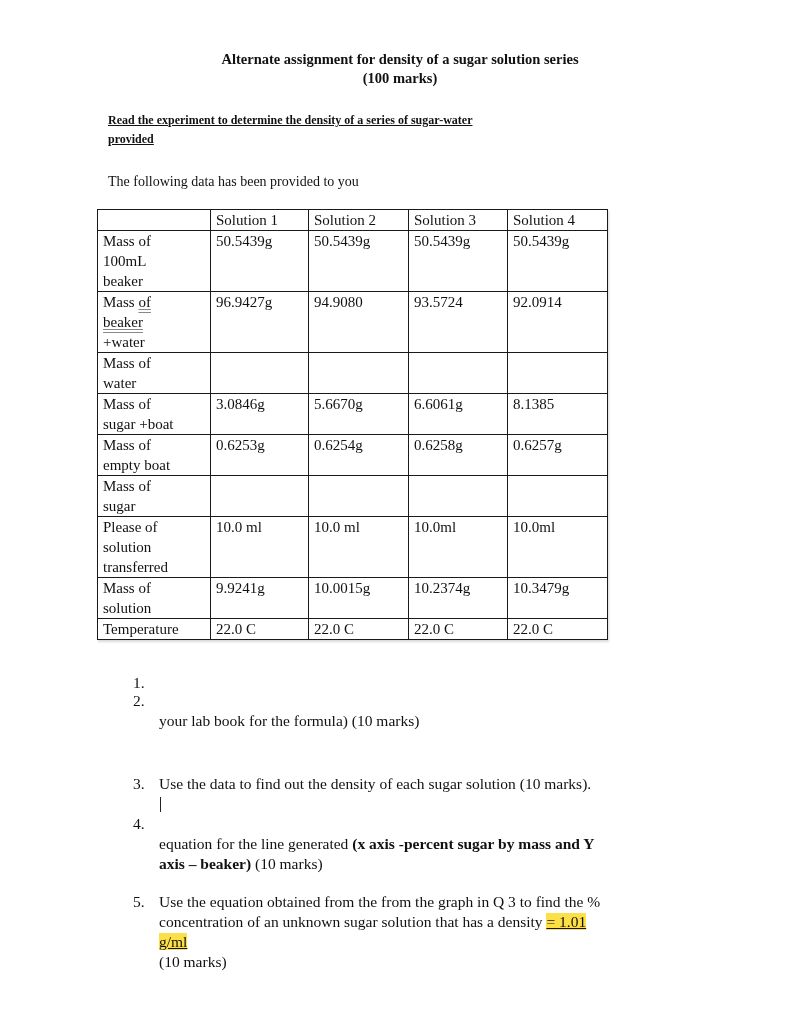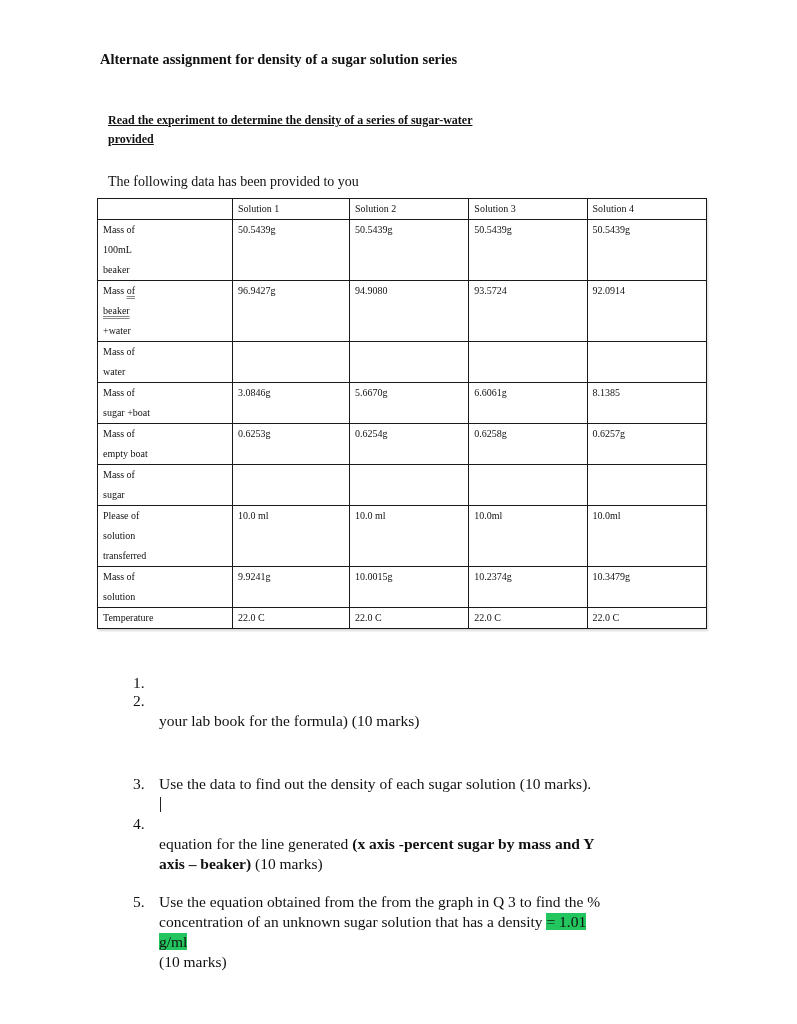--- a/index.html
+++ b/index.html
@@ -3,39 +3,39 @@
 <meta charset="utf-8">
 <style>
   html, body { margin: 0; padding: 0; background: #ffffff; }
   body {
     width: 797px; height: 1024px; position: relative; overflow: hidden;
     font-family: "DejaVu Serif", "Liberation Serif", serif;
     color: #111111;
   }
   .title {
     position: absolute; left: 100px; width: 600px; top: 50px;
-    text-align: left; font-weight: bold; font-size: 14.5px; line-height: 19px;
+    text-align: center; font-weight: bold; font-size: 14.5px; line-height: 19px;
     font-family: "Liberation Serif", "DejaVu Serif", serif;
   }
   .title div { display: block; }
   .heading {
     position: absolute; left: 108px; top: 111px; width: 580px;
     font-weight: bold; font-size: 12px; line-height: 19px; text-decoration: underline;
     font-family: "Liberation Serif", "DejaVu Serif", serif;
   }
   .intro {
     position: absolute; left: 108px; top: 172px;
     font-size: 14px; line-height: 19px;
     font-family: "Liberation Serif", "DejaVu Serif", serif;
   }
   table.data {
-    position: absolute; left: 97px; top: 198px;
-    border-collapse: collapse; width: 610px;
+    position: absolute; left: 97px; top: 209px;
+    border-collapse: collapse; width: 511px;
     font-family: "Liberation Serif", "DejaVu Serif", serif;
-    font-size: 10px; line-height: 20px;
+    font-size: 15px; line-height: 20px;
     box-shadow: 1px 2px 2px rgba(0,0,0,0.15);
   }
   table.data td, table.data th {
     border: 1.3px solid #1a1a1a; vertical-align: top; text-align: left;
     padding: 0 5px; font-weight: normal;
   }
   col.c0 { width: 113px; } col.c1 { width: 98px; } col.c2 { width: 100px; }
   col.c3 { width: 99px; } col.c4 { width: 100px; }
   .squig { text-decoration: underline double #888; text-underline-offset: 2px; }
   .questions {
@@ -44,28 +44,29 @@
     font-size: 15.5px; line-height: 20px;
   }
   .q { position: relative; padding-left: 26px; }
   .q .num { position: absolute; left: 0; top: 0; }
   .q1 { margin-bottom: 18px; }
   .q2 { margin-bottom: 43px; }
   .q3 { margin-bottom: 0; }
   .cursor-line { height: 20px; position: relative; }
   .cursor { position: absolute; left: 27px; top: 3px; width: 1.2px; height: 15px; background: #222; }
   .q4 { margin-bottom: 18px; }
-  .hl { background: #22c55e; }
+  .hl { background: #fde047; text-decoration: underline; }
   b { font-weight: bold; }
 </style>
 </head>
 <body>
 
 <div class="title">
   <div>Alternate assignment for density of a sugar solution series</div>
+  <div>(100 marks)</div>
 </div>
 
 <div class="heading">
   <span>Read the experiment to determine the density of a series of sugar-water</span><br>
   <span>provided</span>
 </div>
 
 <div class="intro">The following data has been provided to you</div>
 
 <table class="data">

